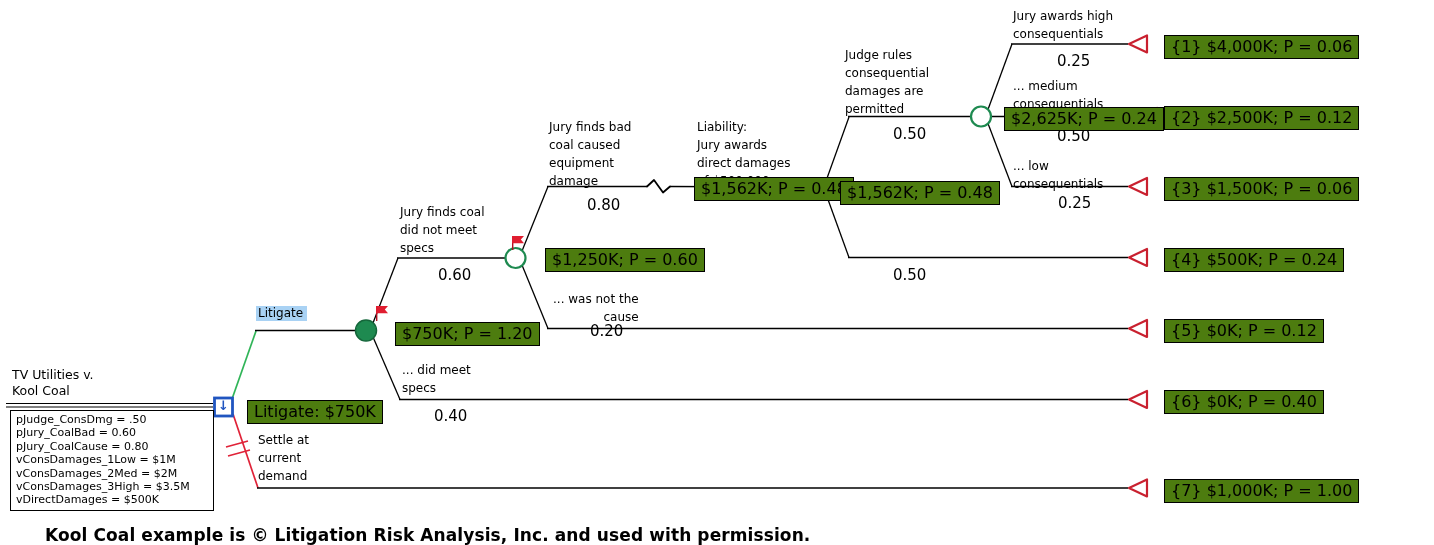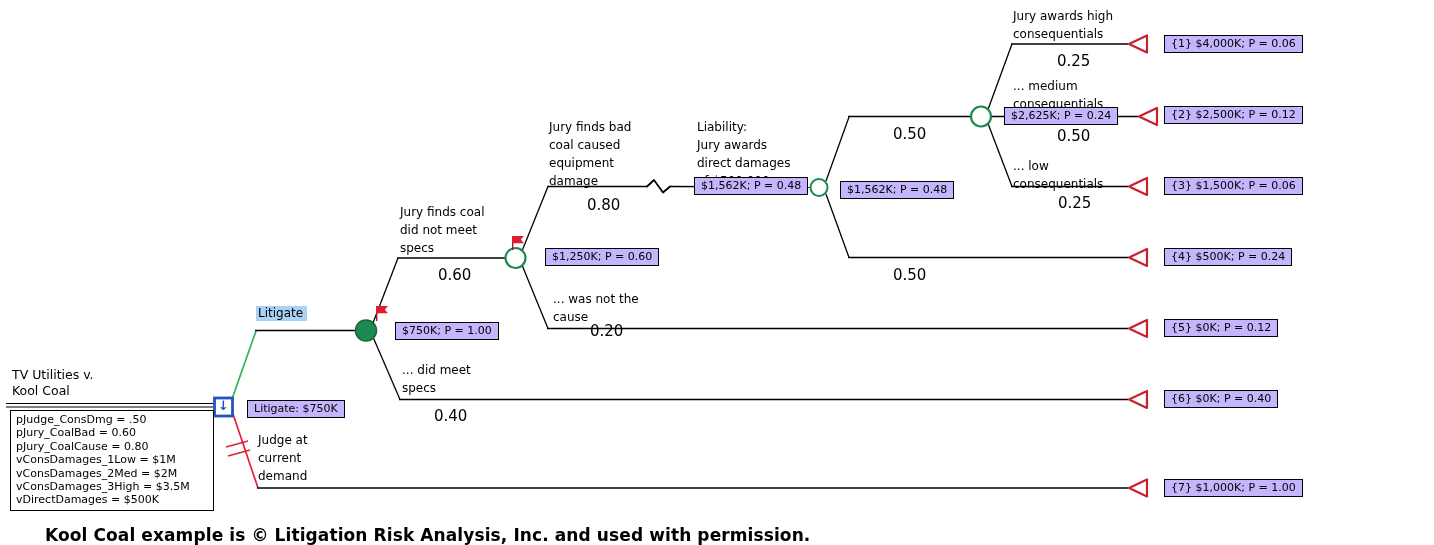--- a/index.html
+++ b/index.html
@@ -3,21 +3,21 @@
 <meta charset="utf-8">
 <style>
   html,body{margin:0;padding:0;background:#fff;}
   #canvas{
     position:relative;width:1434px;height:545px;background:#fff;overflow:hidden;
     font-family:"DejaVu Sans","Liberation Sans",sans-serif;color:#000;
   }
   #lines{position:absolute;left:0;top:0;}
   .lbl{position:absolute;font-size:12px;line-height:18px;white-space:pre-line;}
   .plbl{position:absolute;font-size:15px;white-space:nowrap;}
-  .vbox{position:absolute;border:1.4px solid #000;background:#c4b5fd;padding:1px 6px 2px;font-size:11px;white-space:nowrap;}
+  .vbox{position:absolute;border:1.4px solid #000;background:#4d7c0f;padding:1px 6px 2px;font-size:16px;white-space:nowrap;}
   .hl{background:#a9d2f4;padding:0 4px 1px 2px;}
   .title{position:absolute;left:12px;top:367px;font-size:12.5px;line-height:15.5px;white-space:pre-line;}
   .params{position:absolute;left:10px;top:410px;width:197px;border:1.6px solid #000;padding:2px 0 3px 5px;font-size:11px;line-height:13.4px;background:#fff;}
   .footer{position:absolute;left:28px;top:525px;font-size:17px;font-weight:bold;letter-spacing:.1px;margin-left:17px;}
   .dn-arrow{position:absolute;left:215px;top:398px;width:17px;height:17px;color:#2055c0;font-size:13px;font-weight:bold;text-align:center;line-height:16px;}
 </style>
 </head>
 <body>
 
 <div id="canvas">
@@ -89,21 +89,21 @@
     <div>pJudge_ConsDmg = .50</div>
     <div>pJury_CoalBad = 0.60</div>
     <div>pJury_CoalCause = 0.80</div>
     <div>vConsDamages_1Low = $1M</div>
     <div>vConsDamages_2Med = $2M</div>
     <div>vConsDamages_3High = $3.5M</div>
     <div>vDirectDamages = $500K</div>
   </div>
 
   <div class="lbl" style="left:256px;top:304px;"><span class="hl">Litigate</span></div>
-  <div class="lbl" style="left:258px;top:431px;">Judge at
+  <div class="lbl" style="left:258px;top:431px;">Settle at
 current
 demand</div>
 
   <div class="lbl" style="left:400px;top:203px;">Jury finds coal
 did not meet
 specs</div>
   <div class="plbl" style="left:438px;top:266px;">0.60</div>
 
   <div class="lbl" style="left:402px;top:361px;">... did meet
 specs</div>
@@ -112,42 +112,46 @@
   <div class="lbl" style="left:549px;top:118px;">Jury finds bad
 coal caused
 equipment
 damage</div>
   <div class="plbl" style="left:587px;top:196px;">0.80</div>
   <div class="lbl" style="left:697px;top:118px;">Liability:
 Jury awards
 direct damages
 of $500,000</div>
 
-  <div class="lbl" style="left:553px;top:290px;">... was not the
+  <div class="lbl" style="left:553px;top:290px;text-align:right;">... was not the
 cause</div>
   <div class="plbl" style="left:590px;top:322px;">0.20</div>
 
+  <div class="lbl" style="left:845px;top:46px;">Judge rules
+consequential
+damages are
+permitted</div>
   <div class="plbl" style="left:893px;top:125px;">0.50</div>
 
   <div class="plbl" style="left:893px;top:266px;">0.50</div>
 
   <div class="lbl" style="left:1013px;top:7px;">Jury awards high
 consequentials</div>
   <div class="plbl" style="left:1057px;top:52px;">0.25</div>
 
   <div class="lbl" style="left:1013px;top:77px;">... medium
 consequentials</div>
   <div class="plbl" style="left:1057px;top:127px;">0.50</div>
 
   <div class="lbl" style="left:1013px;top:157px;">... low
 consequentials</div>
   <div class="plbl" style="left:1058px;top:194px;">0.25</div>
 
   <div class="vbox" style="left:247px;top:400px;">Litigate: $750K</div>
-  <div class="vbox" style="left:395px;top:322px;">$750K; P = 1.00</div>
+  <div class="vbox" style="left:395px;top:322px;">$750K; P = 1.20</div>
   <div class="vbox" style="left:545px;top:248px;">$1,250K; P = 0.60</div>
   <div class="vbox" style="left:694px;top:177px;">$1,562K; P = 0.48</div>
   <div class="vbox" style="left:840px;top:181px;">$1,562K; P = 0.48</div>
   <div class="vbox" style="left:1004px;top:107px;">$2,625K; P = 0.24</div>
 
   <div class="vbox" style="left:1164px;top:35px;">{1} $4,000K; P = 0.06</div>
   <div class="vbox" style="left:1164px;top:106px;">{2} $2,500K; P = 0.12</div>
   <div class="vbox" style="left:1164px;top:177px;">{3} $1,500K; P = 0.06</div>
   <div class="vbox" style="left:1164px;top:248px;">{4} $500K; P = 0.24</div>
   <div class="vbox" style="left:1164px;top:319px;">{5} $0K; P = 0.12</div>

